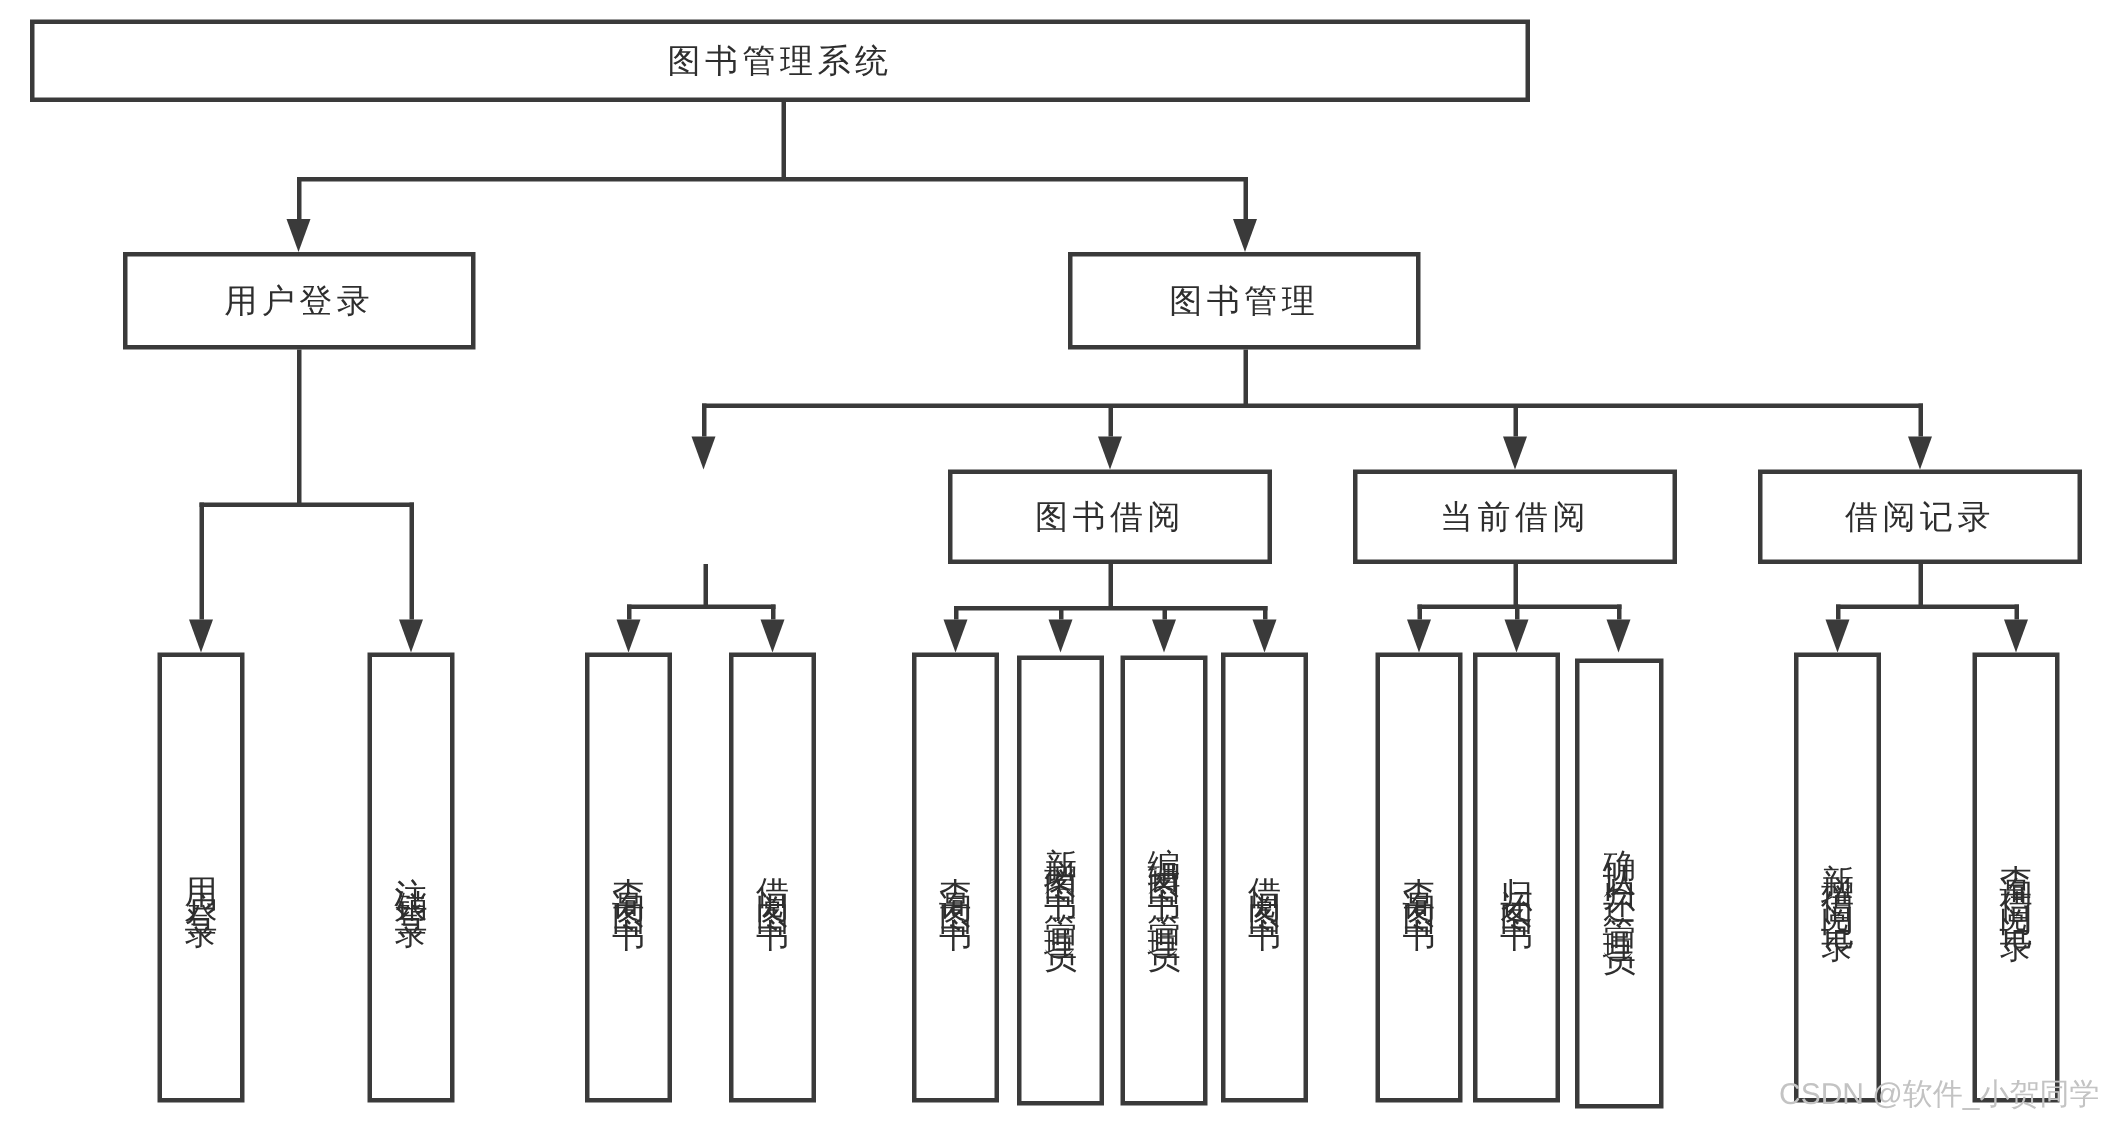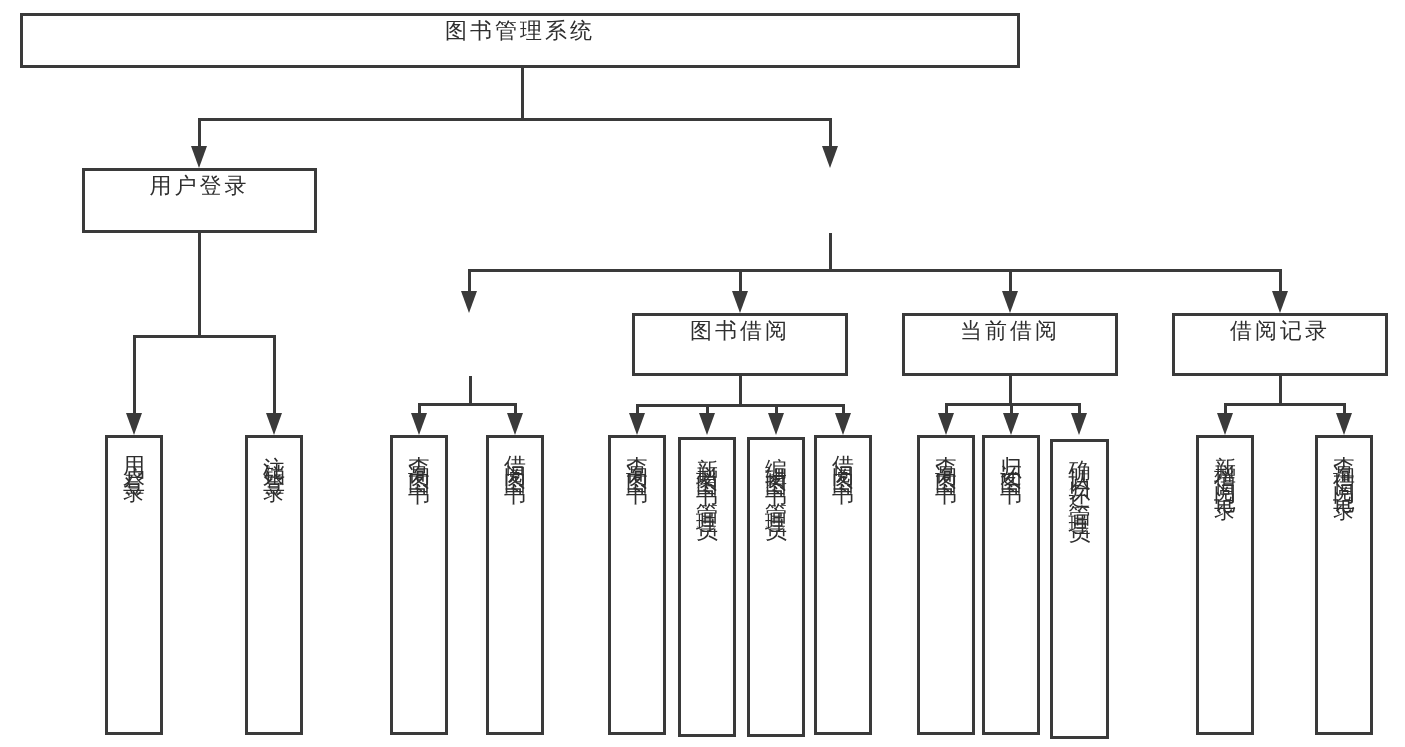--- a/index.html
+++ b/index.html
@@ -9,21 +9,21 @@
     background:#ffffff;
     font-family:"Liberation Sans", sans-serif;
     overflow:hidden;
   }
   .box {
     position:absolute;
     background:#ffffff;
     border:3px solid #3a3a3a;
     box-sizing:border-box;
     display:flex;
-    align-items:flex-start;
+    align-items:center;
     justify-content:center;
     color:#2e2e2e;
     font-family:Liberation Serif, serif;
   }
   .hlabel {
     font-size:22px;
     letter-spacing:3px;
     white-space:nowrap;
   }
   .vtext {
@@ -60,20 +60,23 @@
 
   <div class="vl" style="left:520.5px;top:68px;height:52px"></div>
   <div class="hl" style="left:197.5px;top:118px;width:634px"></div>
   <div class="vl" style="left:197.5px;top:118px;height:28px"></div>
   <div class="ah" style="left:191px;top:146px"></div>
   <div class="vl" style="left:828.5px;top:118px;height:28px"></div>
   <div class="ah" style="left:822px;top:146px"></div>
 
   <div class="box" style="left:82px;top:168px;width:235px;height:65px">
     <span class="hlabel">用户登录</span>
+  </div>
+  <div class="box" style="left:712px;top:168px;width:235px;height:65px">
+    <span class="hlabel">图书管理</span>
   </div>
 
   <div class="vl" style="left:197.5px;top:233px;height:105px"></div>
   <div class="hl" style="left:132.5px;top:335px;width:143px"></div>
   <div class="vl" style="left:132.5px;top:335px;height:78px"></div>
   <div class="ah" style="left:126px;top:413px"></div>
   <div class="vl" style="left:272.5px;top:335px;height:78px"></div>
   <div class="ah" style="left:266px;top:413px"></div>
 
   <div class="vl" style="left:828.5px;top:233px;height:39px"></div>
@@ -168,14 +171,15 @@
     <span class="vtext">确认归还（管理员）</span>
   </div>
 
   <div class="box" style="left:1196px;top:435px;width:58px;height:300px">
     <span class="vtext">新增借阅记录</span>
   </div>
   <div class="box" style="left:1315px;top:435px;width:58px;height:300px">
     <span class="vtext">查询借阅记录</span>
   </div>
 
+  <div class="watermark">CSDN @软件_小贺同学</div>
 
 </div>
 
 </body></html>

